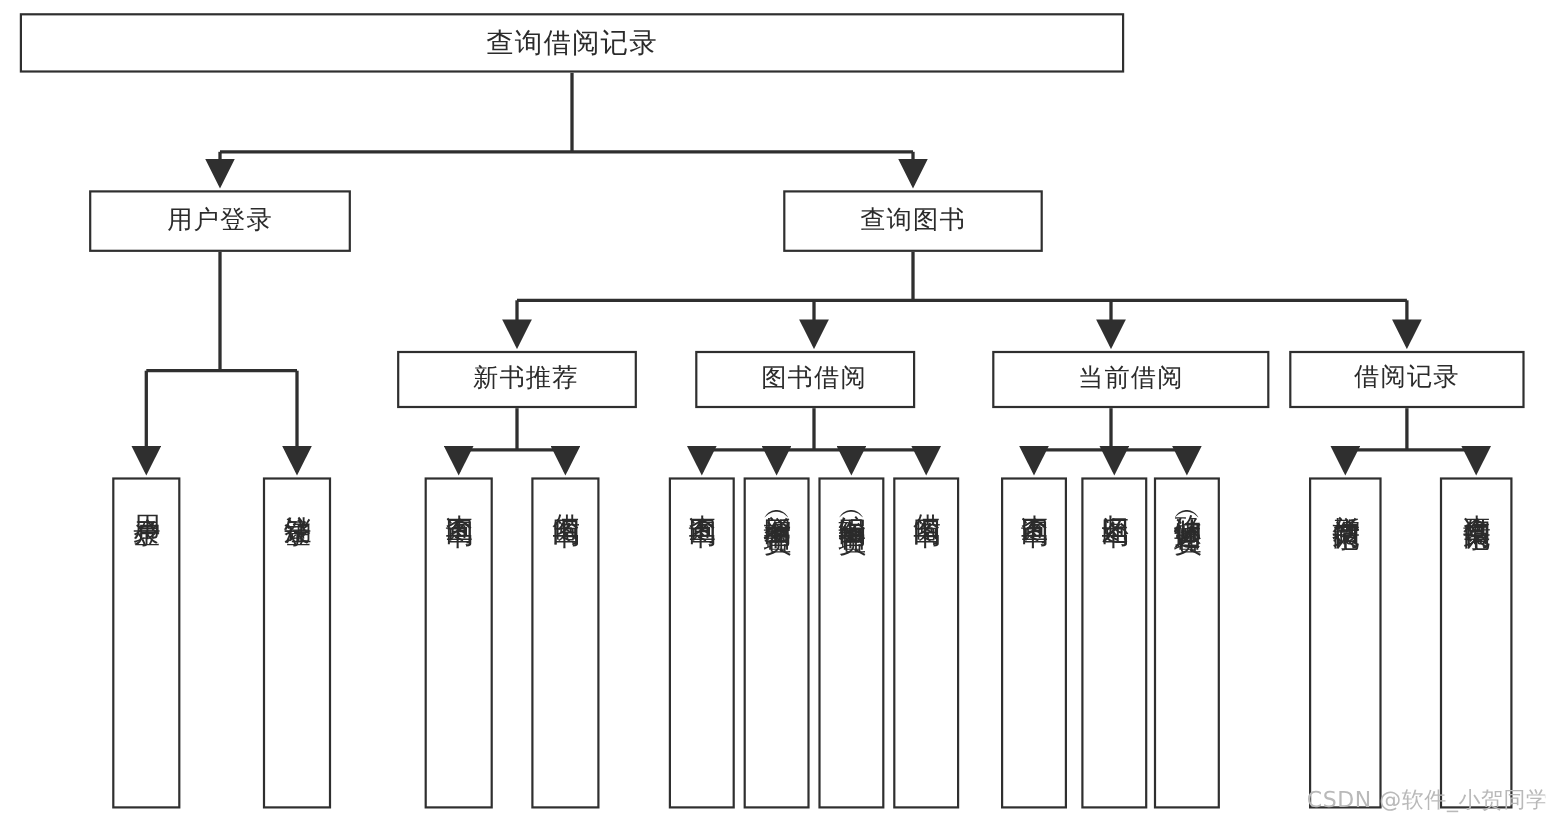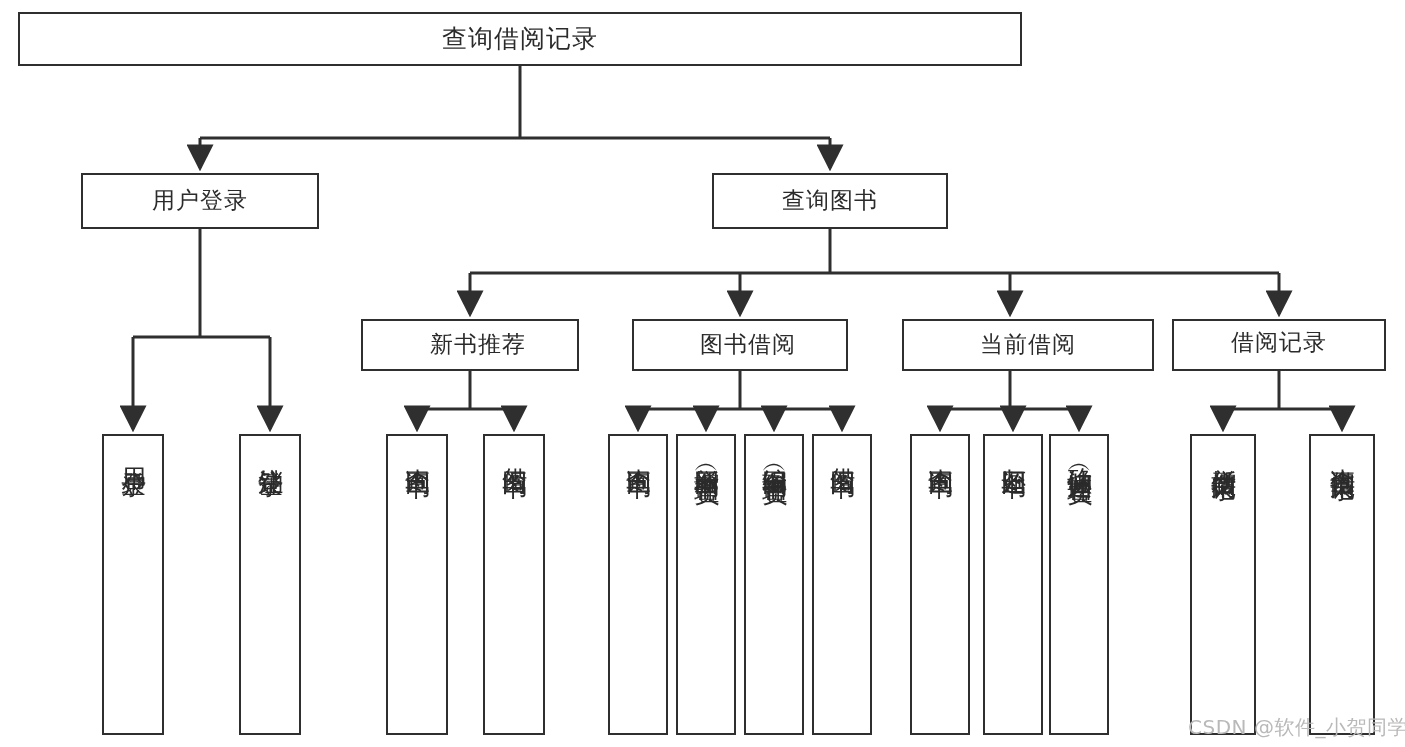--- a/index.html
+++ b/index.html
@@ -118,21 +118,21 @@
       <path d="M 1342 409 L 1342 429" marker-end="url(#arrow)"></path>
     </g>
   </svg>
 
   <div class="node horiz root" style="left: 18px; top: 12px; width: 1004px; height: 54px;">查询借阅记录</div>
 
   <div class="node horiz" style="left: 81px; top: 173px; width: 238px; height: 56px;">用户登录</div>
   <div class="node horiz" style="left: 712px; top: 173px; width: 236px; height: 56px;">查询图书</div>
 
   <div class="node horiz" style="left: 361px; top: 319px; width: 218px; height: 52px; padding-left: 16px;">新书推荐</div>
-  <div class="node horiz" style="left: 632px; top: 319px; width: 216px; height: 52px; padding-left: 16px;">图书借阅</div>
+  <div class="node horiz" style="left: 632px; top: 319px; width: 200px; height: 52px; padding-left: 16px;">图书借阅</div>
   <div class="node horiz" style="left: 902px; top: 319px; width: 252px; height: 52px;">当前借阅</div>
   <div class="node horiz" style="left: 1172px; top: 319px; width: 214px; height: 52px; font-family: Liberation Mono, monospace;">借阅记录</div>
 
   <div class="node leaf" style="left: 102px; top: 434px; width: 62px; height: 301px;">
     <span class="vtext">用户登录</span>
   </div>
   <div class="node leaf" style="left: 239px; top: 434px; width: 62px; height: 301px;">
     <span class="vtext">注销登录</span>
   </div>
   <div class="node leaf" style="left: 386px; top: 434px; width: 62px; height: 301px;">

